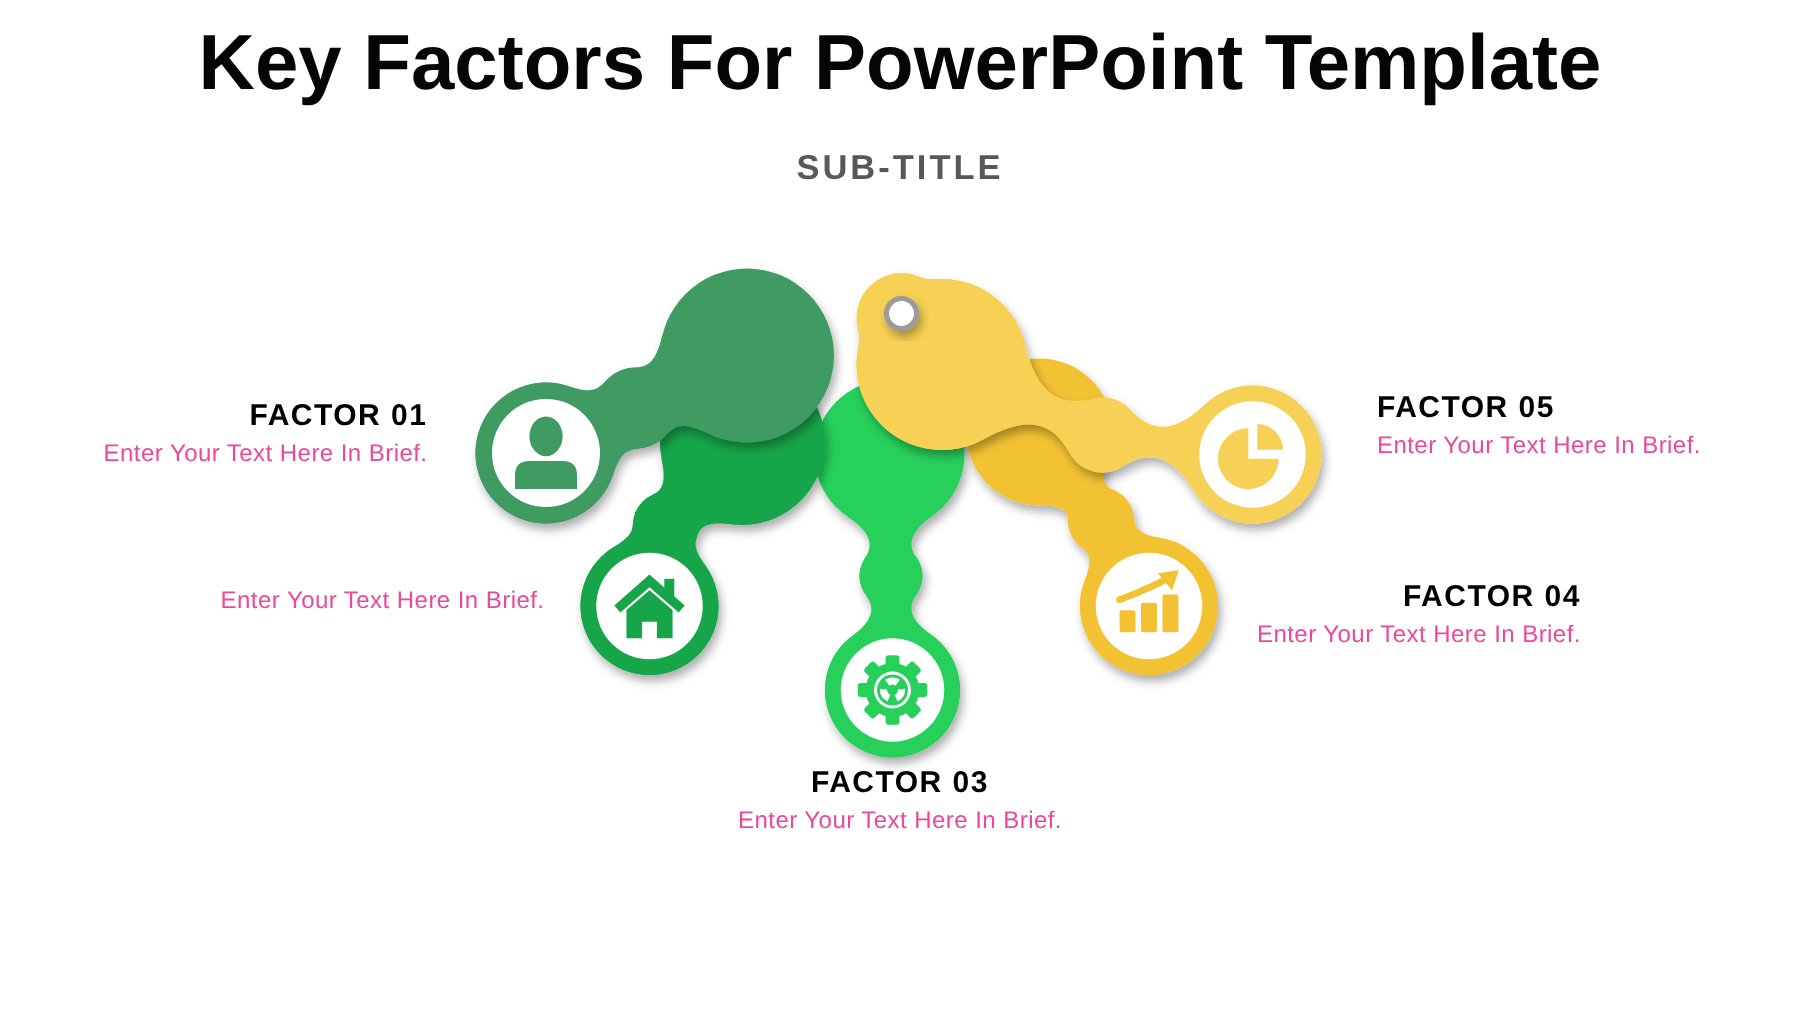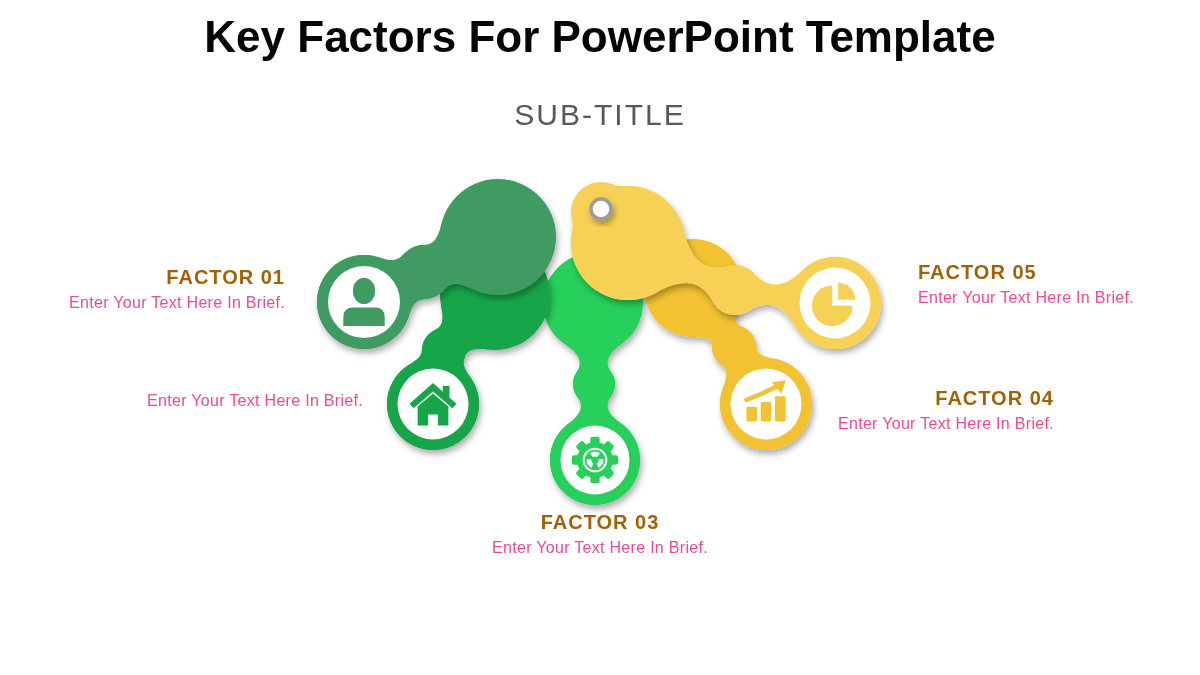--- a/index.html
+++ b/index.html
@@ -2,29 +2,29 @@
 <html><head>
 <meta charset="utf-8">
 <style>
   html,body{margin:0;padding:0;}
   body{
     width:1200px;height:675px;background:#ffffff;position:relative;overflow:hidden;
     font-family:"Liberation Sans", sans-serif;
   }
   .title{
     position:absolute;left:0;right:0;top:12px;margin:0;text-align:center;
-    font-size:44px;font-weight:bold;color:#050505;letter-spacing:0px;
+    font-size:52px;font-weight:bold;color:#050505;letter-spacing:0px;
   }
   .subtitle{
     position:absolute;left:0;right:0;top:98px;text-align:center;
-    font-size:30px;color:#58585a;letter-spacing:2px;font-weight:normal;
+    font-size:23px;color:#58585a;letter-spacing:2px;font-weight:bold;
   }
   #diagram-svg{position:absolute;left:0;top:0;}
   .factor{position:absolute;white-space:nowrap;}
-  .factor .name{font-size:20px;font-weight:600;color:#a16207;letter-spacing:1px;}
+  .factor .name{font-size:20px;font-weight:600;color:#000000;letter-spacing:1px;}
   .factor .desc{font-size:16px;color:#ec4899;margin-top:5px;letter-spacing:0.3px;}
   .f1{top:266px;right:915px;text-align:right;}
   .f2{top:387px;right:837px;text-align:right;}
   .f3{top:511px;left:460px;width:280px;text-align:center;}
   .f4{top:387px;left:838px;text-align:right;}
   .f5{top:261px;left:918px;text-align:left;}
 </style>
 </head>
 <body>
 

